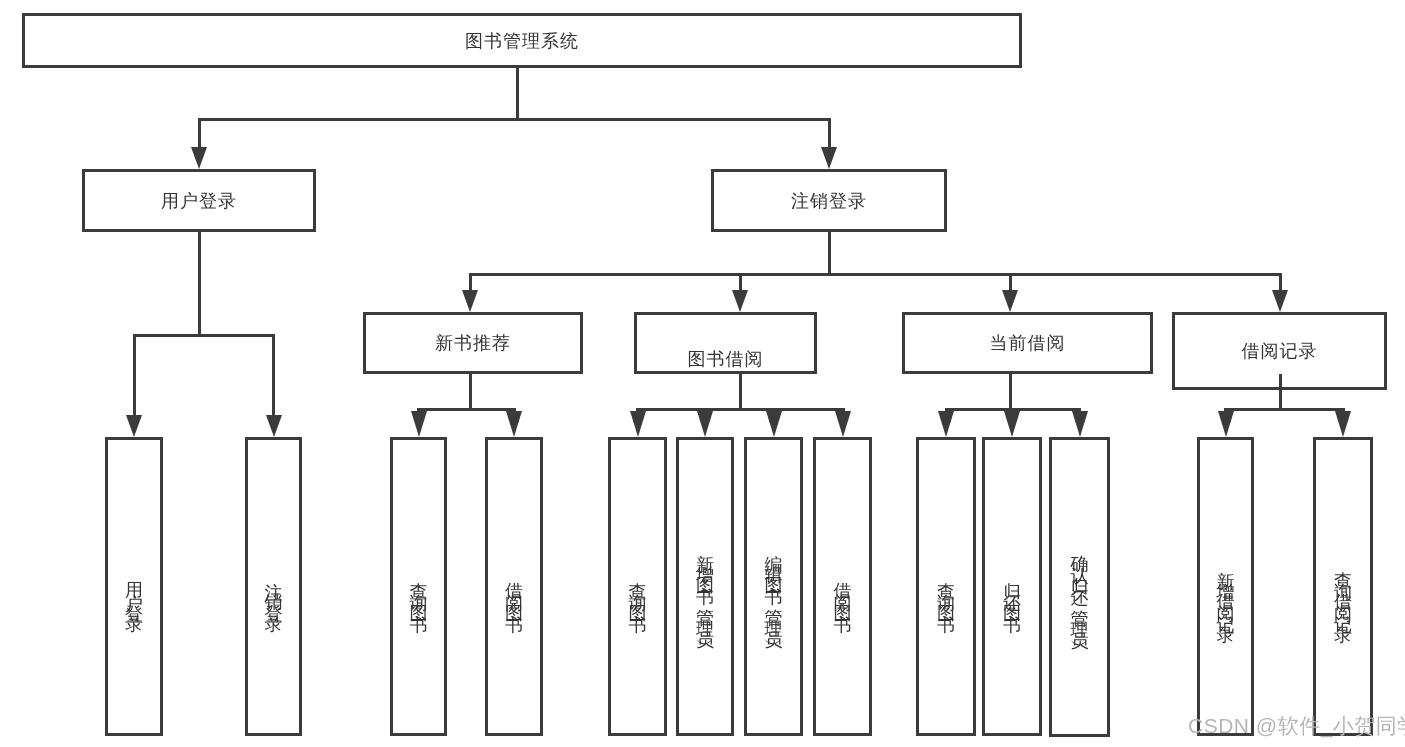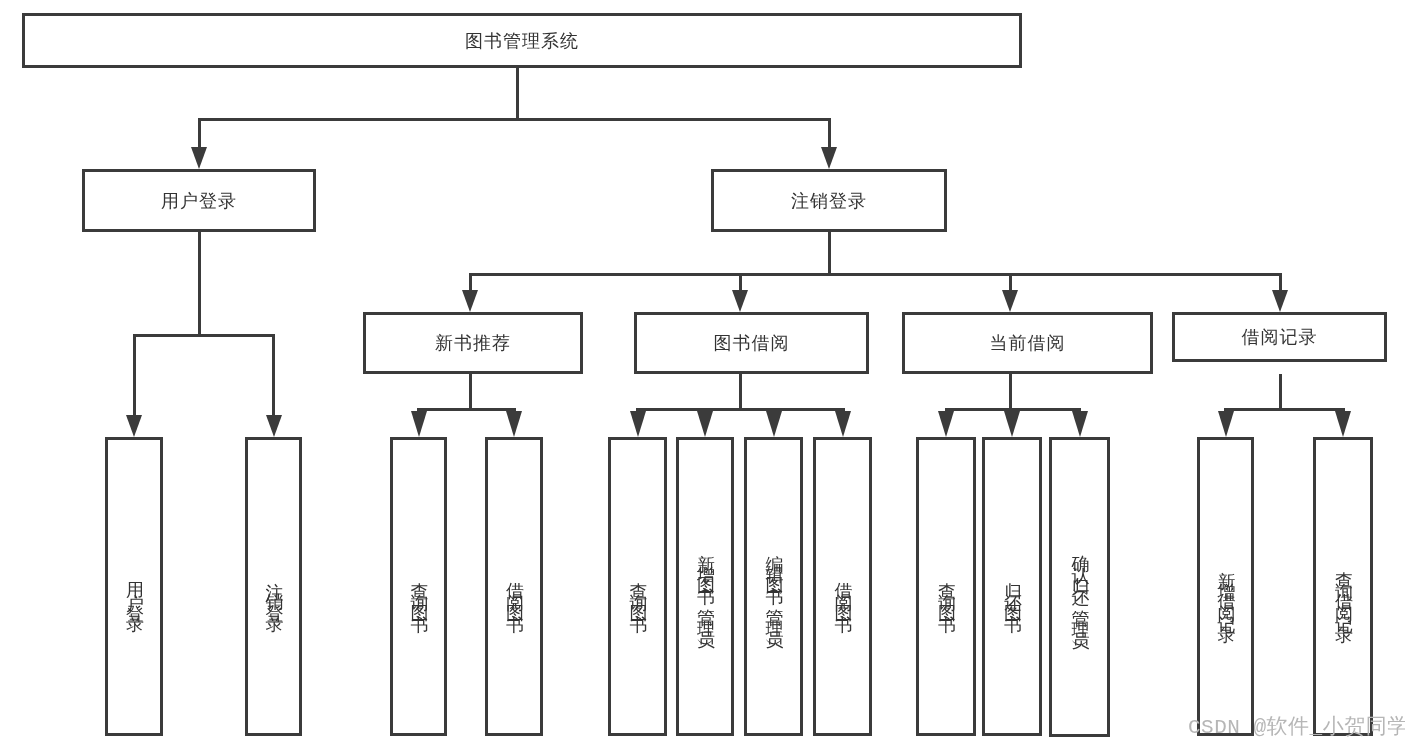--- a/index.html
+++ b/index.html
@@ -1,18 +1,18 @@
 <!DOCTYPE html>
 <html><head>
 <meta charset="utf-8">
 <style>
   html,body { margin:0; padding:0; background:#ffffff; }
   #stage {
     position:relative; width:1405px; height:747px; background:#ffffff;
-    font-family:Liberation Mono, monospace; color:#333333; overflow:hidden;border-radius:9px;
+    font-family:Liberation Sans, sans-serif; color:#333333; overflow:hidden;border-radius:9px;
   }
   .box {
     position:absolute; box-sizing:border-box;
     border:3px solid #3b3b3b; background:#ffffff;
     display:flex; align-items:center; justify-content:center;
     font-size:18px; color:#333333; letter-spacing:1px;
   }
   .vbox { font-size:18px; }
   .vbox > span {
     writing-mode:vertical-lr;
@@ -73,27 +73,27 @@
   <div class="vline" style="left:1008.5px; top:273px; height:19px;"></div>
   <div class="vline" style="left:1278.5px; top:273px; height:19px;"></div>
   <div class="arr" style="left:462px; top:290px;"></div>
   <div class="arr" style="left:732px; top:290px;"></div>
   <div class="arr" style="left:1002px; top:290px;"></div>
   <div class="arr" style="left:1272px; top:290px;"></div>
 
   <div class="box" style="left:363px; top:312px; width:220px; height:62px;justify-content:center;">
     <span>新书推荐</span>
   </div>
-  <div class="box" style="left:634px; top:312px; width:235px; height:62px;">
+  <div class="box" style="left:634px; top:312px; width:183px; height:62px;align-items:flex-end;">
     <span>图书借阅</span>
   </div>
   <div class="box" style="left:902px; top:312px; width:251px; height:62px;">
     <span>当前借阅</span>
   </div>
-  <div class="box" style="left:1172px; top:312px; width:215px; height:50px;">
+  <div class="box" style="left:1172px; top:312px; width:215px; height:78px;">
     <span>借阅记录</span>
   </div>
 
   <div class="vline" style="left:468.5px; top:374px; height:34px;"></div>
   <div class="hline" style="left:417px; top:408px; width:98.5px;"></div>
   <div class="arr arr26" style="left:410.5px; top:411px;"></div>
   <div class="arr arr26" style="left:506px; top:411px;"></div>
 
   <div class="vline" style="left:738.5px; top:374px; height:34px;"></div>
   <div class="hline" style="left:636px; top:408px; width:208.5px;"></div>

